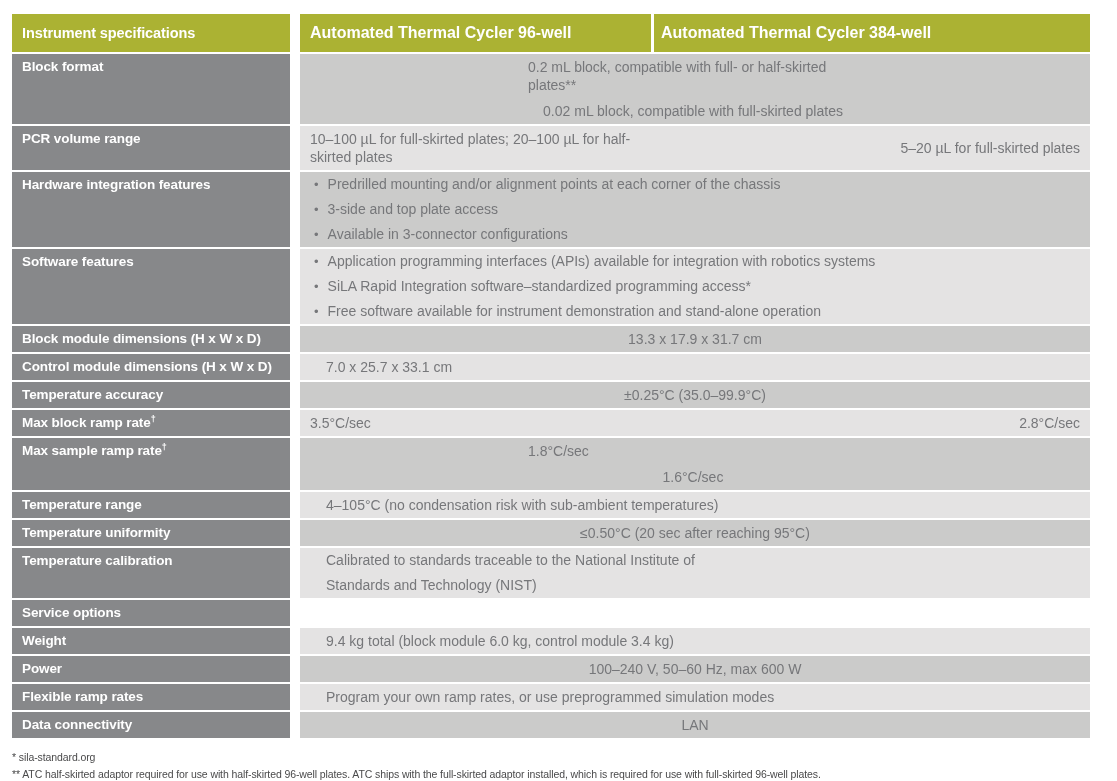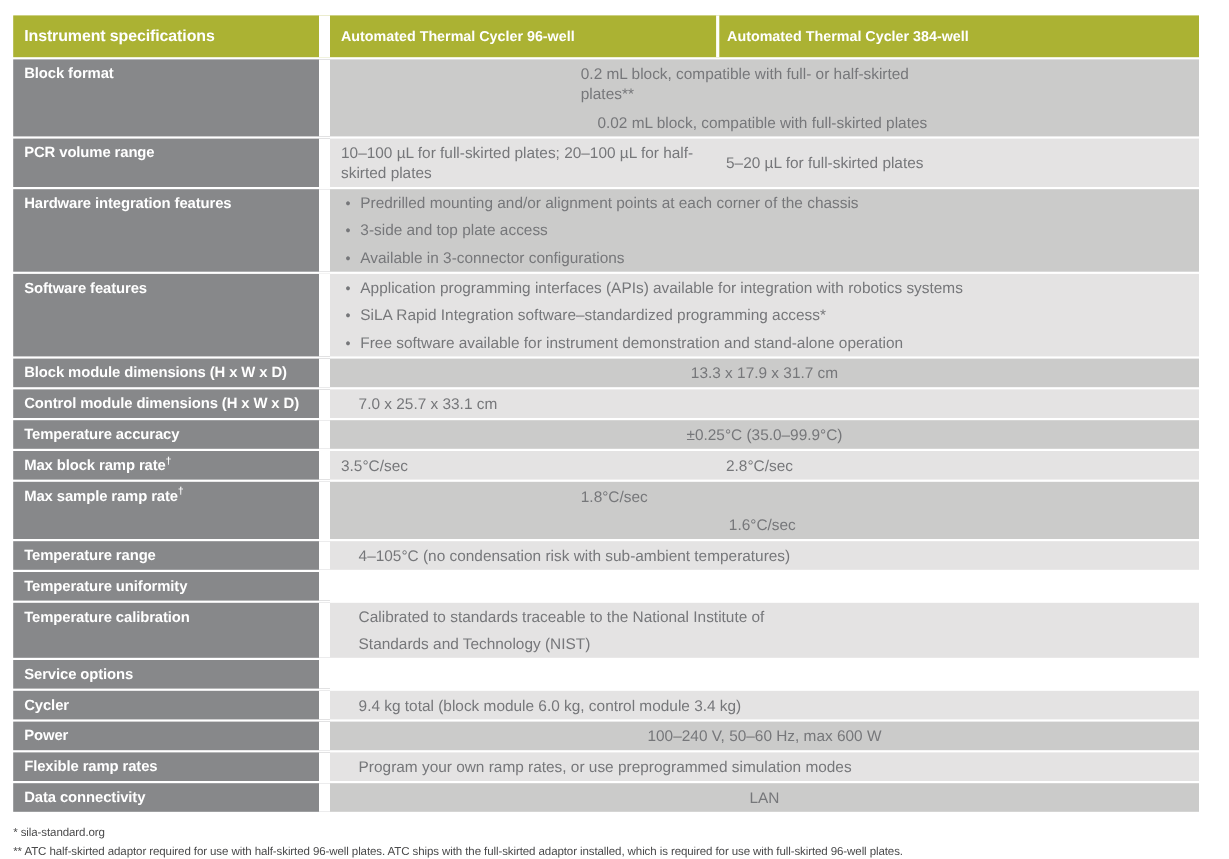--- a/index.html
+++ b/index.html
@@ -9,32 +9,32 @@
   .row{display:flex;border-bottom:2px solid #fff;}
   .label-cell{width:288px;min-width:288px;box-sizing:border-box;background:var(--label-bg,#87888a);
     color:#fff;font-weight:bold;font-size:13.5px;line-height:18px;padding:4px 6px 4px 10px;
     border-right:10px solid #fff;letter-spacing:-0.1px;}
   .label-cell sup{font-size:9px;vertical-align:super;line-height:0;}
   .content-area{flex:1;display:flex;align-items:center;}
   .row.dark .content-area{background:var(--row-dark,#cbcbca);flex-direction:column;}
   .row.light .content-area{background:var(--row-light,#e4e3e3);}
   .ctext{color:var(--content-text,#76777a);font-size:14px;line-height:18px;box-sizing:border-box;}
   .split-col2{width:354px;min-width:354px;padding:4px 16px 4px 10px;}
-  .split-col3{flex:1;padding:4px 10px 4px 6px;}
+  .split-col3{flex:1;padding:4px 10px 4px 6px;text-align:right;}
   .span-text{padding:4px 26px;}
   .lines{padding:0 10px;width:100%;}
   .lines .line{line-height:25px;margin-left:16px;}
   .bullets{padding:0 10px;width:100%;}
   .bullet-line{line-height:25px;}
   .bullet{display:inline-block;margin:0 9px 0 4px;font-size:13px;}
   
   .row.header{border-bottom:2px solid #fff;}
   .row.header .label-cell{background:var(--header-bg,#abb233);font-size:14.5px;padding:10px 6px 10px 10px;line-height:18px;}
   .row.header .content-area{background:transparent;align-items:stretch;}
-  .hcol{background:var(--header-bg,#abb233);color:#fff;font-weight:bold;font-size:13px;
+  .hcol{background:var(--header-bg,#abb233);color:#fff;font-weight:bold;font-size:16px;
     line-height:18px;box-sizing:border-box;padding:10px 8px 10px 10px;}
   .hcol2{width:354px;min-width:354px;border-right:3px solid #fff;}
   .hcol3{flex:1;padding-left:7px;}
   
   .footnotes{padding-top:9px;width:1078px;}
   .footnote{color:var(--footnote-text,#4a4a4b);font-size:10.5px;line-height:16.5px;letter-spacing:-0.1px;}
 </style>
 </head>
 <body>
 
@@ -115,35 +115,38 @@
           </div>
         </div>
         <div class="row light">
           <div class="label-cell"><span>Temperature range</span></div>
           <div class="content-area">
             <div class="ctext span-text">4–105°C (no condensation risk with sub-ambient temperatures)</div>
           </div>
         </div>
         <div class="row dark">
           <div class="label-cell"><span>Temperature uniformity</span></div>
+          <div class="content-area">
+            <div class="ctext span-text">≤0.50°C (20 sec after reaching 95°C)</div>
+          </div>
         </div>
         <div class="row light">
           <div class="label-cell"><span>Temperature calibration</span></div>
           <div class="content-area">
             <div class="ctext lines">
               <div class="line">Calibrated to standards traceable to the National Institute of</div>
               <div class="line">Standards and Technology (NIST)</div>
             </div>
           </div>
         </div>
         <div class="row dark">
           <div class="label-cell"><span>Service options</span></div>
         </div>
         <div class="row light">
-          <div class="label-cell"><span>Cycler</span></div>
+          <div class="label-cell"><span>Weight</span></div>
           <div class="content-area">
             <div class="ctext span-text">9.4 kg total (block module 6.0 kg, control module 3.4 kg)</div>
           </div>
         </div>
         <div class="row dark">
           <div class="label-cell"><span>Power</span></div>
           <div class="content-area">
             <div class="ctext span-text">100–240 V, 50–60 Hz, max 600 W</div>
           </div>
         </div>

